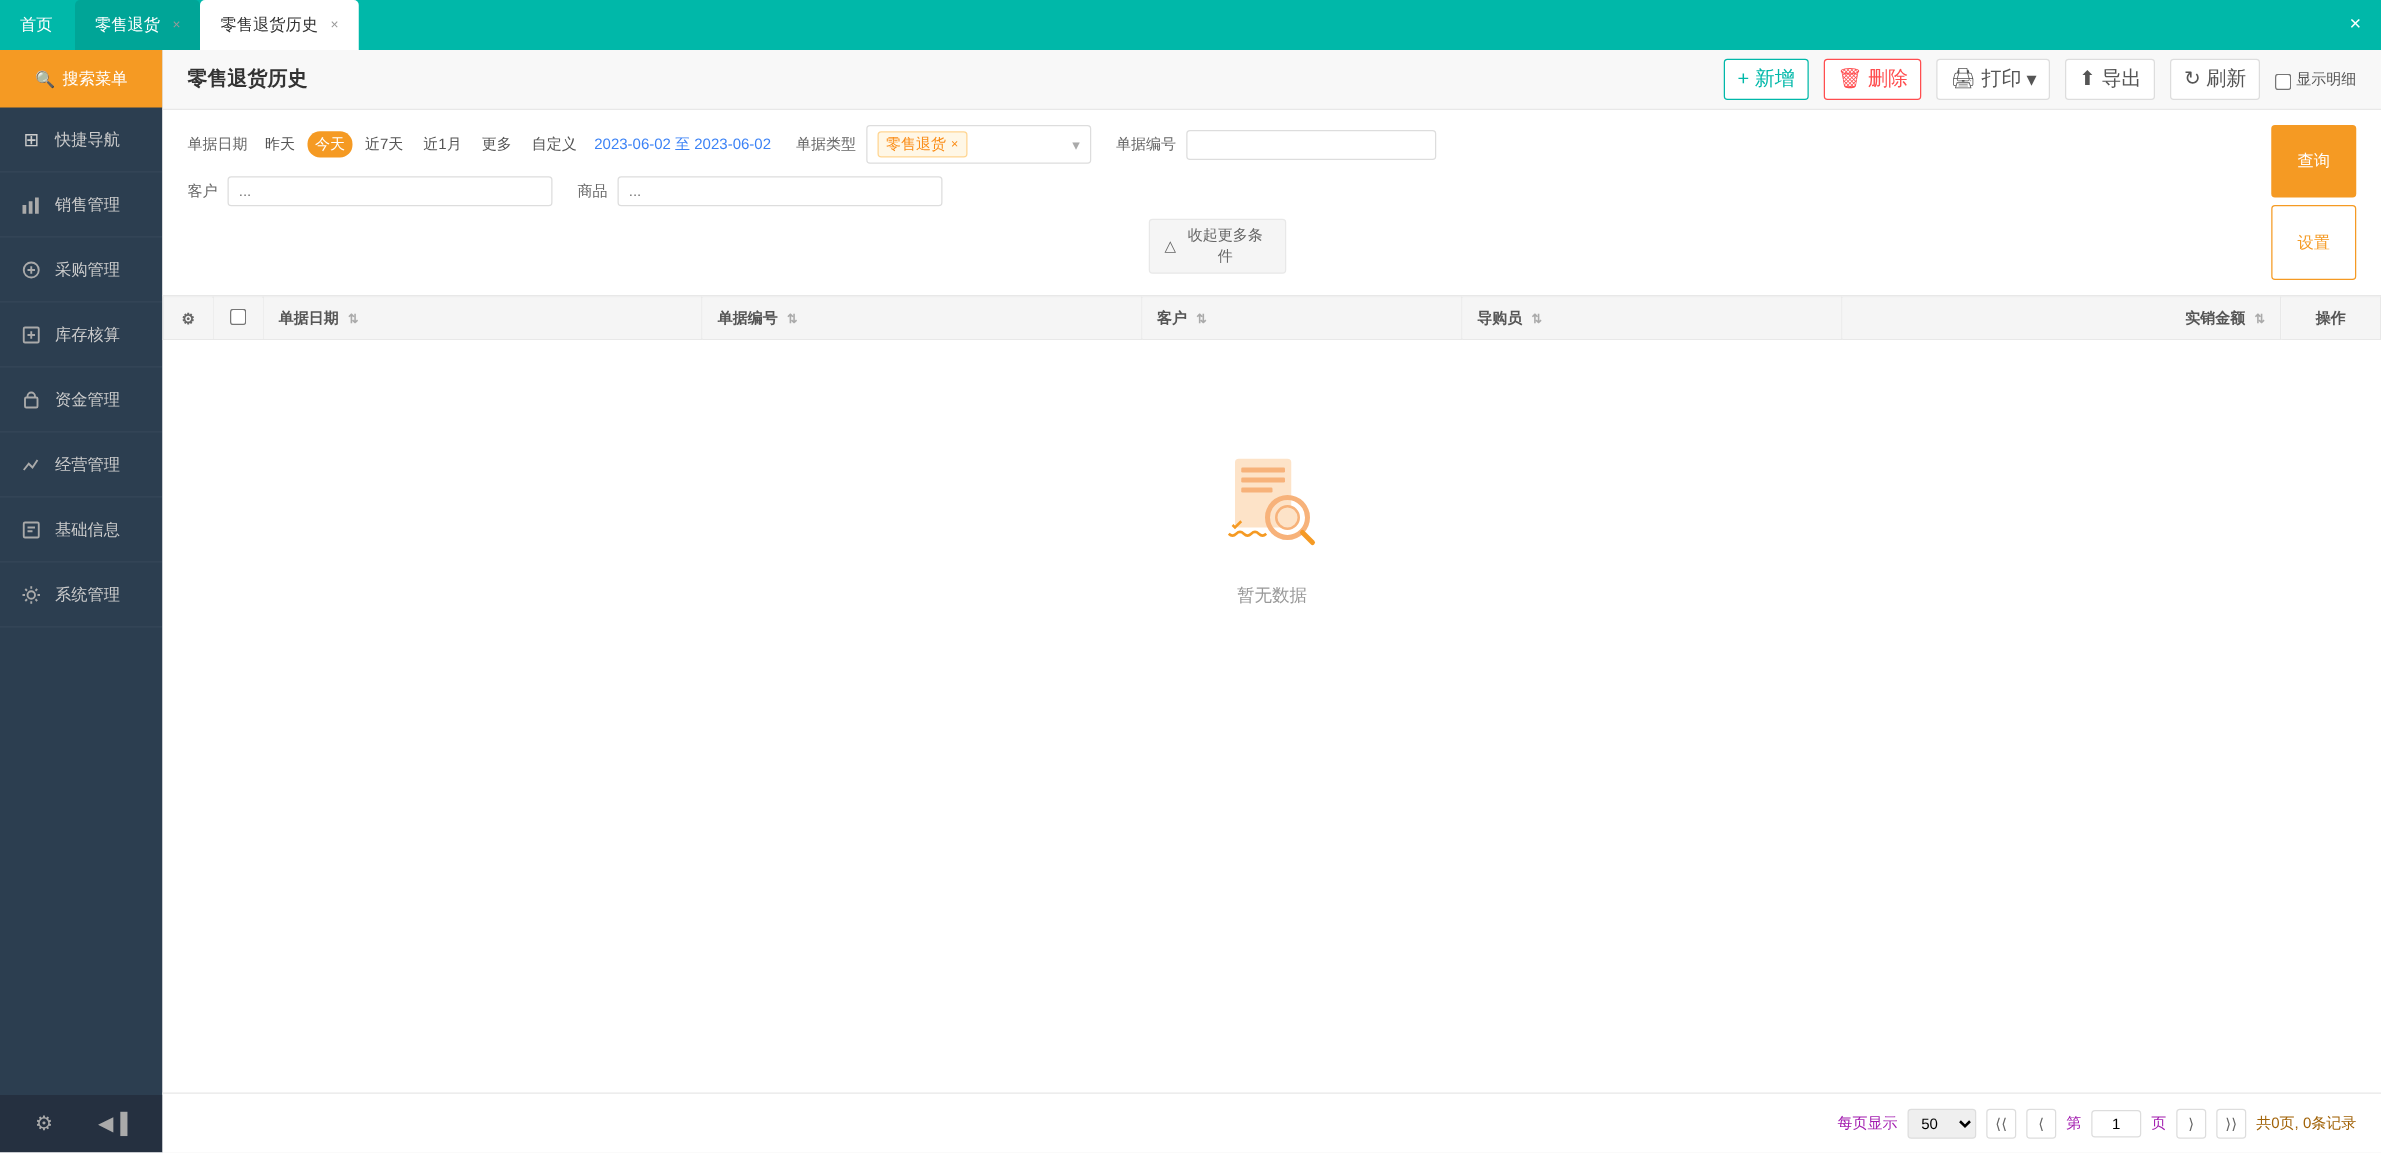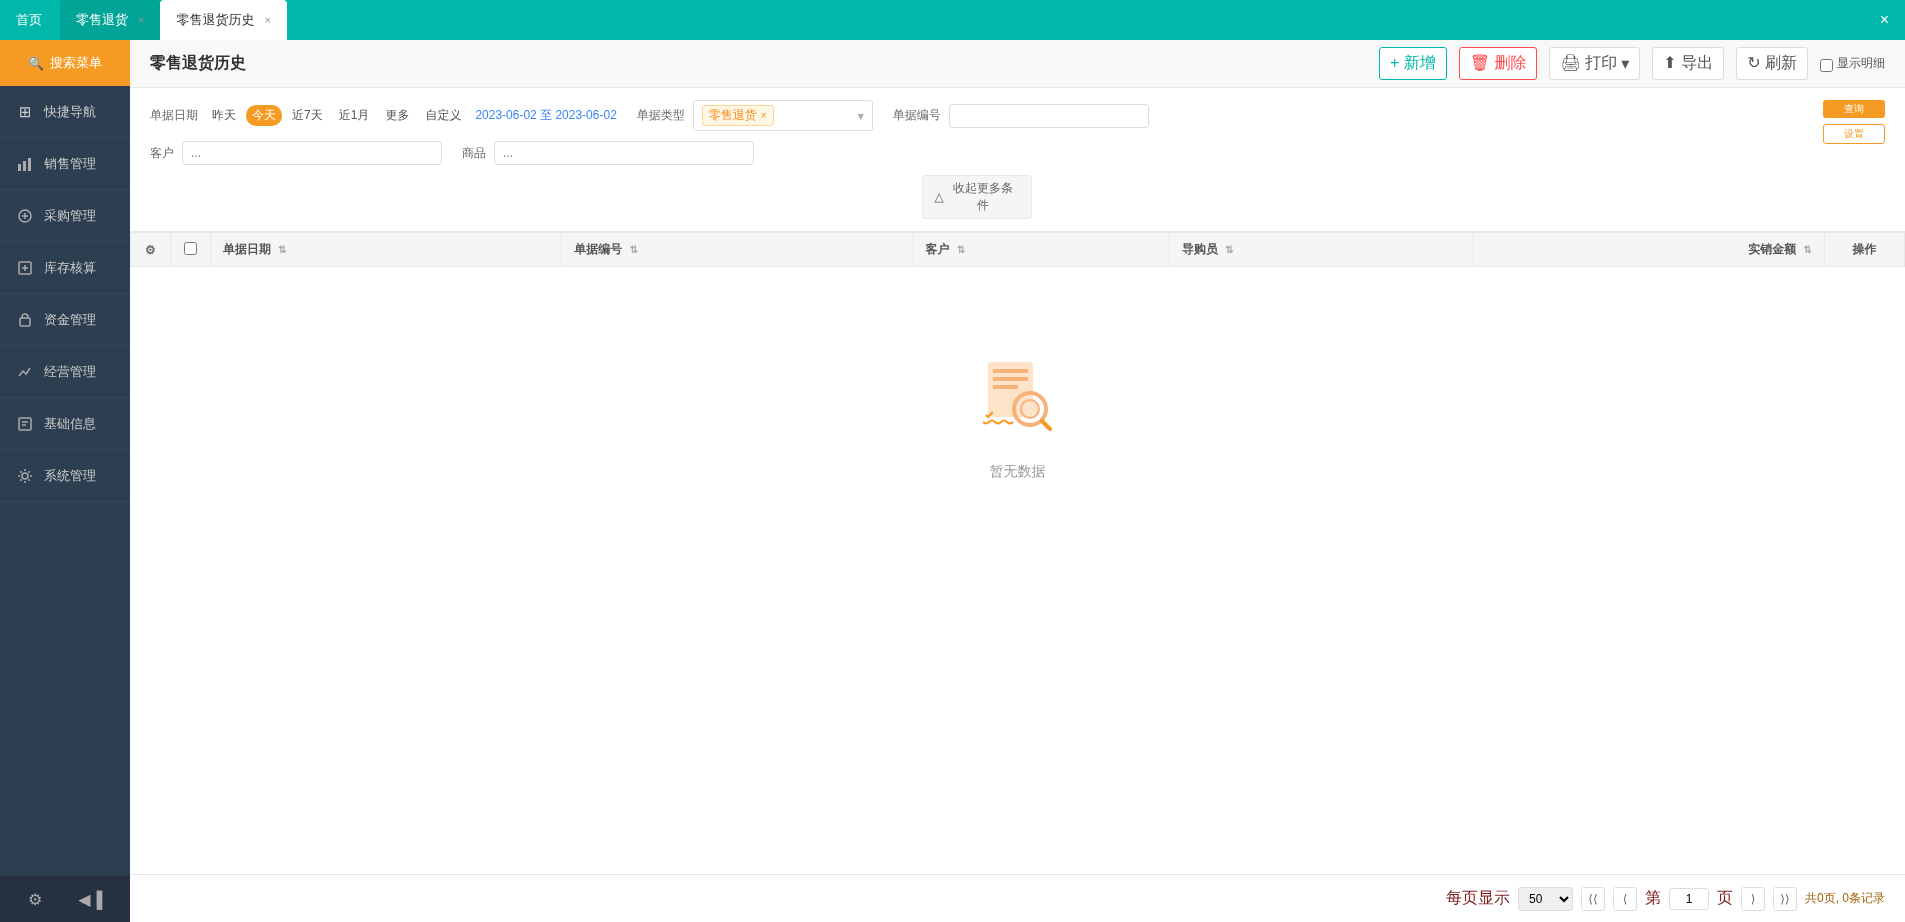--- a/index.html
+++ b/index.html
@@ -274,25 +274,25 @@
     }
 
     
     .query-buttons {
       display: flex;
       flex-direction: column;
       gap: 6px;
       margin-left: auto;
     }
     .query-btn {
-      padding: 2px 20px;
+      padding: 20px 20px;
       border: none;
       border-radius: 3px;
       cursor: pointer;
-      font-size: 10px;
+      font-size: 13px;
       text-align: center;
     }
     .query-btn.primary {
       background: #f59a23;
       color: white;
     }
     .query-btn.secondary {
       background: white;
       color: #f59a23;
       border: 1px solid #f59a23;
@@ -366,22 +366,22 @@
       border-top: 1px solid #e8e8e8;
       display: flex;
       align-items: center;
       justify-content: flex-end;
       padding: 0 20px;
       gap: 8px;
       flex-shrink: 0;
       background: white;
     }
     .pagination-label {
-      font-size: 16px;
-      color: #7f1d1d;
+      font-size: 12px;
+      color: #a21caf;
     }
     .page-size-select {
       border: 1px solid #ddd;
       border-radius: 3px;
       padding: 3px 6px;
       font-size: 12px;
       cursor: pointer;
     }
     .pagination-btn {
       width: 24px;

